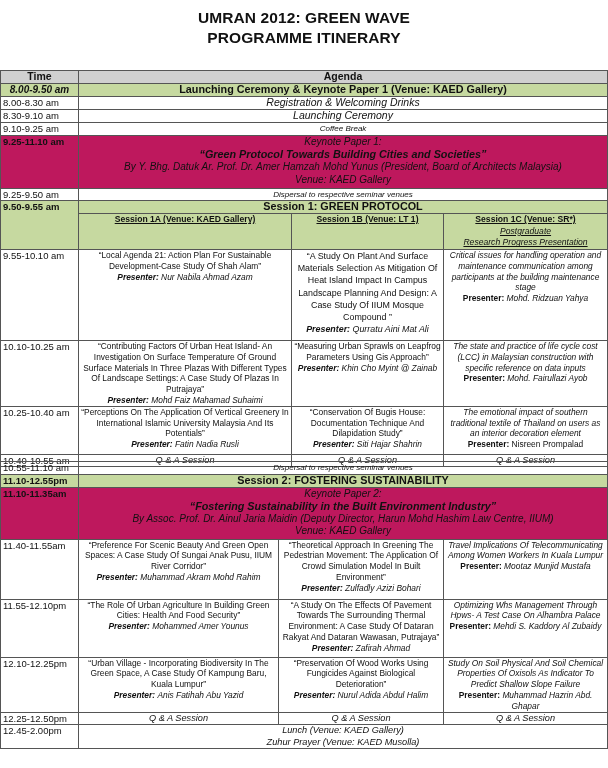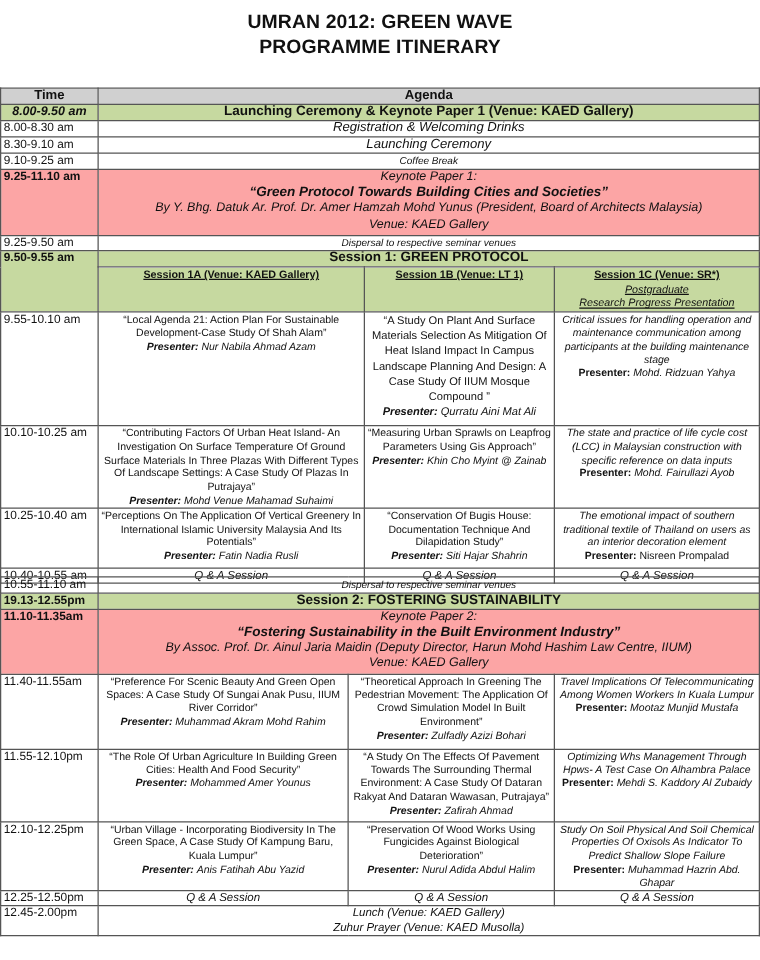--- a/index.html
+++ b/index.html
@@ -3,21 +3,21 @@
 <meta charset="utf-8">
 <style>
   html, body { margin: 0; padding: 0; background: #ffffff; }
   body { width: 608px; height: 768px; overflow: hidden; font-family: "Liberation Sans", sans-serif; color: #111; }
   .title { text-align: center; font-weight: bold; font-size: 15.5px; line-height: 20px; padding-top: 8px; height: 46px; letter-spacing: 0.1px; }
   table { border-collapse: collapse; position: absolute; left: 0; width: 607px; table-layout: fixed; }
   td, th { border: 1px solid #555; padding: 0 2px; font-size: 9.2px; line-height: 11.6px; vertical-align: top; overflow: hidden; }
   .tt { position: absolute; left: 0; top: 54px; margin-top: 16px; }
   .hdr td { background: #d0d0d0; font-weight: bold; font-size: 10.5px; text-align: center; height: 12px; }
   .green td, td.green { background: #c6d9a0; }
-  .orange td, td.orange { background: #fca5a5; }
+  .orange td, td.orange { background: #be185d; }
   .time { font-size: 9.5px; white-space: nowrap; }
   .time.b { font-weight: bold; }
   .c { text-align: center; font-style: italic; }
   .band { font-weight: bold; font-size: 10.8px; text-align: center; }
   .small { font-size: 8px; }
   .big { font-size: 10.5px; }
   .kn-title { font-weight: bold; font-size: 10.8px; }
   .sh { font-weight: bold; font-size: 8.6px; text-align: center; text-decoration: underline; }
   .it { font-style: italic; }
   .pres { font-weight: bold; font-style: italic; }
@@ -101,21 +101,21 @@
     <td class="paper it">
       <div>Critical issues for handling operation and maintenance communication among participants at the building maintenance stage</div>
       <div class="pres" style="font-style:normal"><span>Presenter:</span> <span class="pname">Mohd. Ridzuan Yahya</span></div>
     </td>
   </tr>
 
   <tr style="height:59px">
     <td class="time">10.10-10.25 am</td>
     <td class="paper">
       <div>“Contributing Factors Of Urban Heat Island- An Investigation On Surface Temperature Of Ground Surface Materials In Three Plazas With Different Types Of Landscape Settings: A Case Study Of Plazas In Putrajaya”</div>
-      <div class="pres"><span>Presenter:</span> <span class="pname">Mohd Venue Mahamad Suhaimi</span></div>
+      <div class="pres"><span>Presenter:</span> <span class="pname">Mohd Faiz Mahamad Suhaimi</span></div>
     </td>
     <td class="paper">
       <div>“Measuring Urban Sprawls on Leapfrog Parameters Using Gis Approach”</div>
       <div class="pres"><span>Presenter:</span> <span class="pname">Khin Cho Myint @ Zainab</span></div>
     </td>
     <td class="paper it">
       <div>The state and practice of life cycle cost (LCC) in Malaysian construction with specific reference on data inputs</div>
       <div class="pres" style="font-style:normal"><span>Presenter:</span> <span class="pname">Mohd. Fairullazi Ayob</span></div>
     </td>
   </tr>
@@ -150,21 +150,21 @@
     <col style="width:200px">
     <col style="width:165px">
     <col style="width:164px">
   </colgroup>
   <tbody>
       <tr style="height:12px">
     <td class="time">10.55-11.10 am</td>
     <td colspan="3" class="c small">Dispersal to respective seminar venues</td>
   </tr>
   <tr class="green" style="height:13px">
-    <td class="time b">19.13-12.55pm</td>
+    <td class="time b">11.10-12.55pm</td>
     <td colspan="3" class="band">Session 2: FOSTERING SUSTAINABILITY</td>
   </tr>
   <tr class="orange" style="height:52px">
     <td class="time b">11.10-11.35am</td>
     <td colspan="3" class="c" style="font-size:10px;line-height:12.6px">
       <div>Keynote Paper 2:</div>
       <div class="kn-title">“Fostering Sustainability in the Built Environment Industry”</div>
       <div>By Assoc. Prof. Dr. Ainul Jaria Maidin (Deputy Director, Harun Mohd Hashim Law Centre, IIUM)</div>
       <div>Venue: KAED Gallery</div>
     </td>

